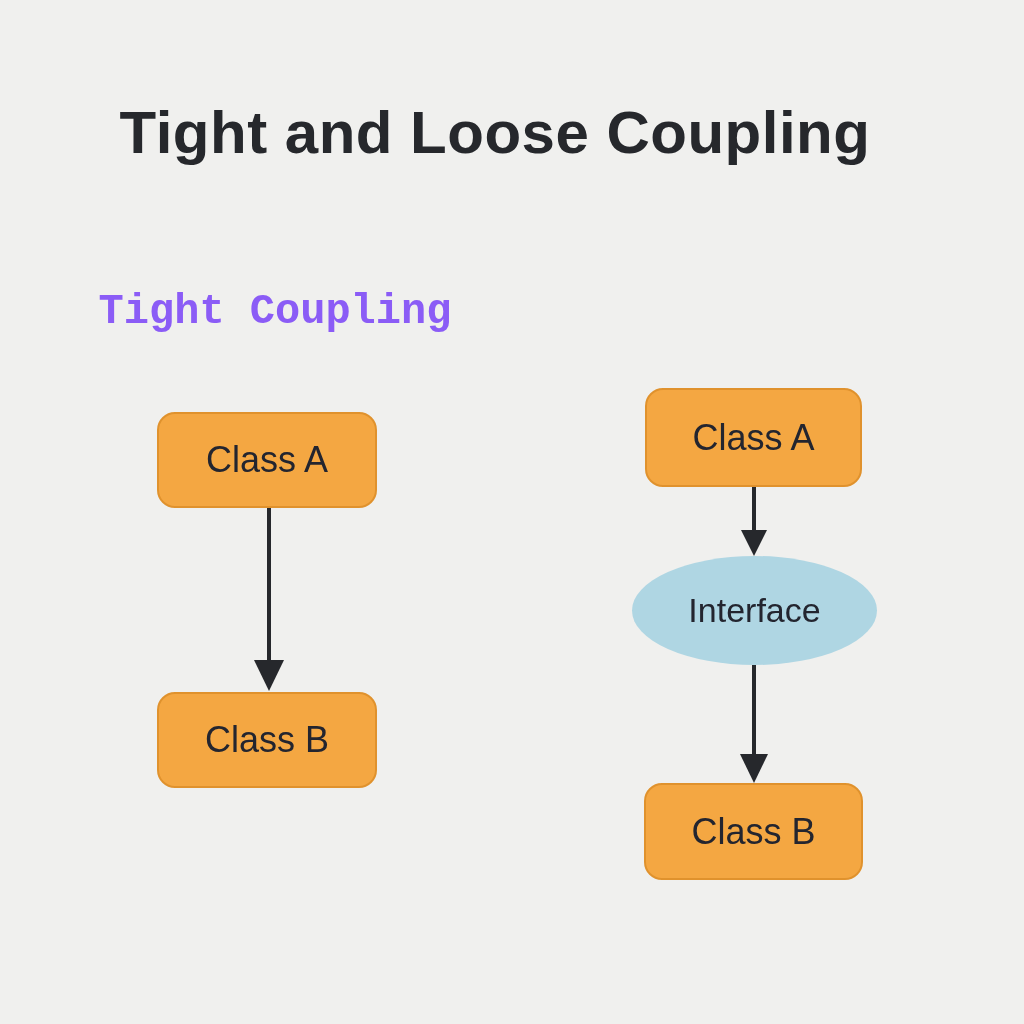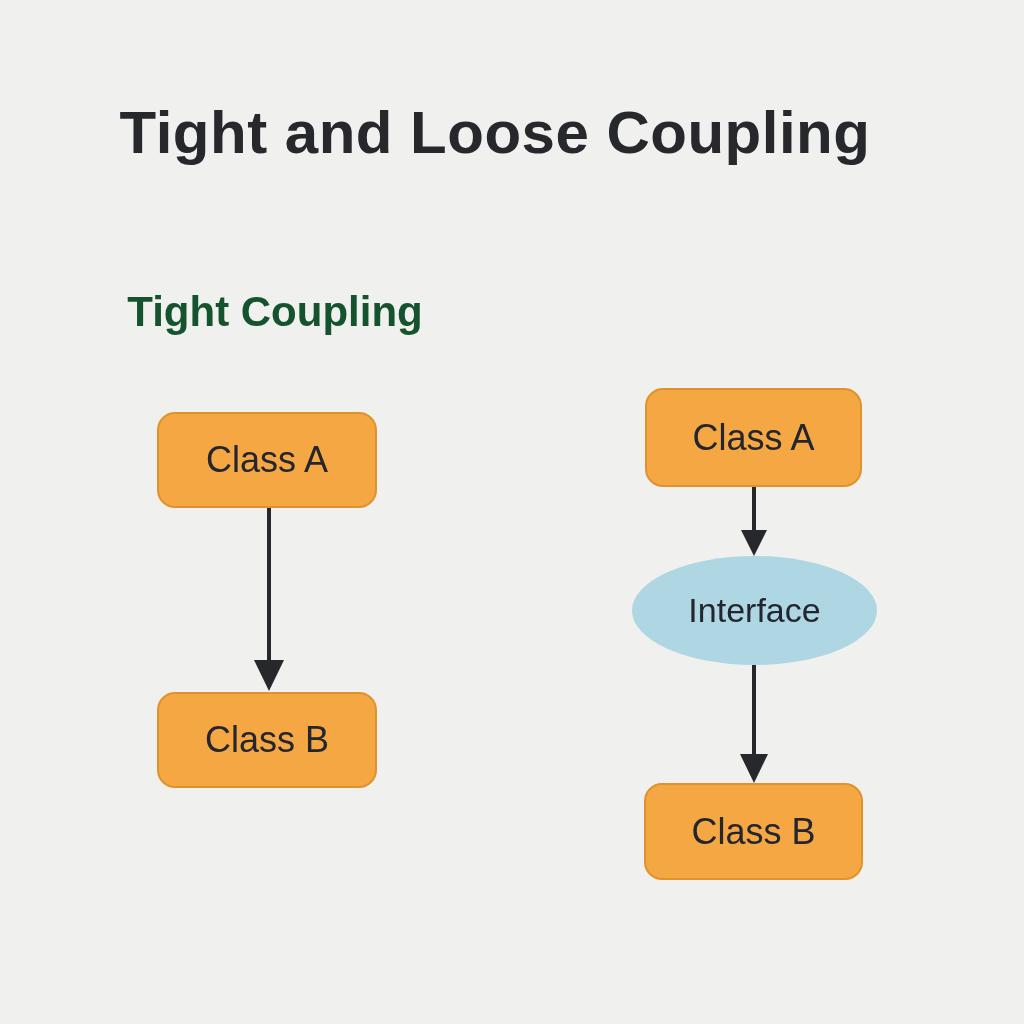--- a/index.html
+++ b/index.html
@@ -25,21 +25,22 @@
     letter-spacing: 0.5px;
     color: #26282c;
   }
   .col-heading {
     position: absolute;
     top: 288px;
     width: 550px;
     text-align: center;
     font-size: 42px;
     font-weight: 600;
-    color: #14532d;
+    color: #8b5cf6;
+    font-family: Liberation Mono, monospace;
   }
   .col-heading.left  { left: 0; }
   .col-heading.right { left: 471px; }
   .node {
     position: absolute;
     display: flex;
     align-items: center;
     justify-content: center;
     box-sizing: border-box;
     font-size: 36px;

